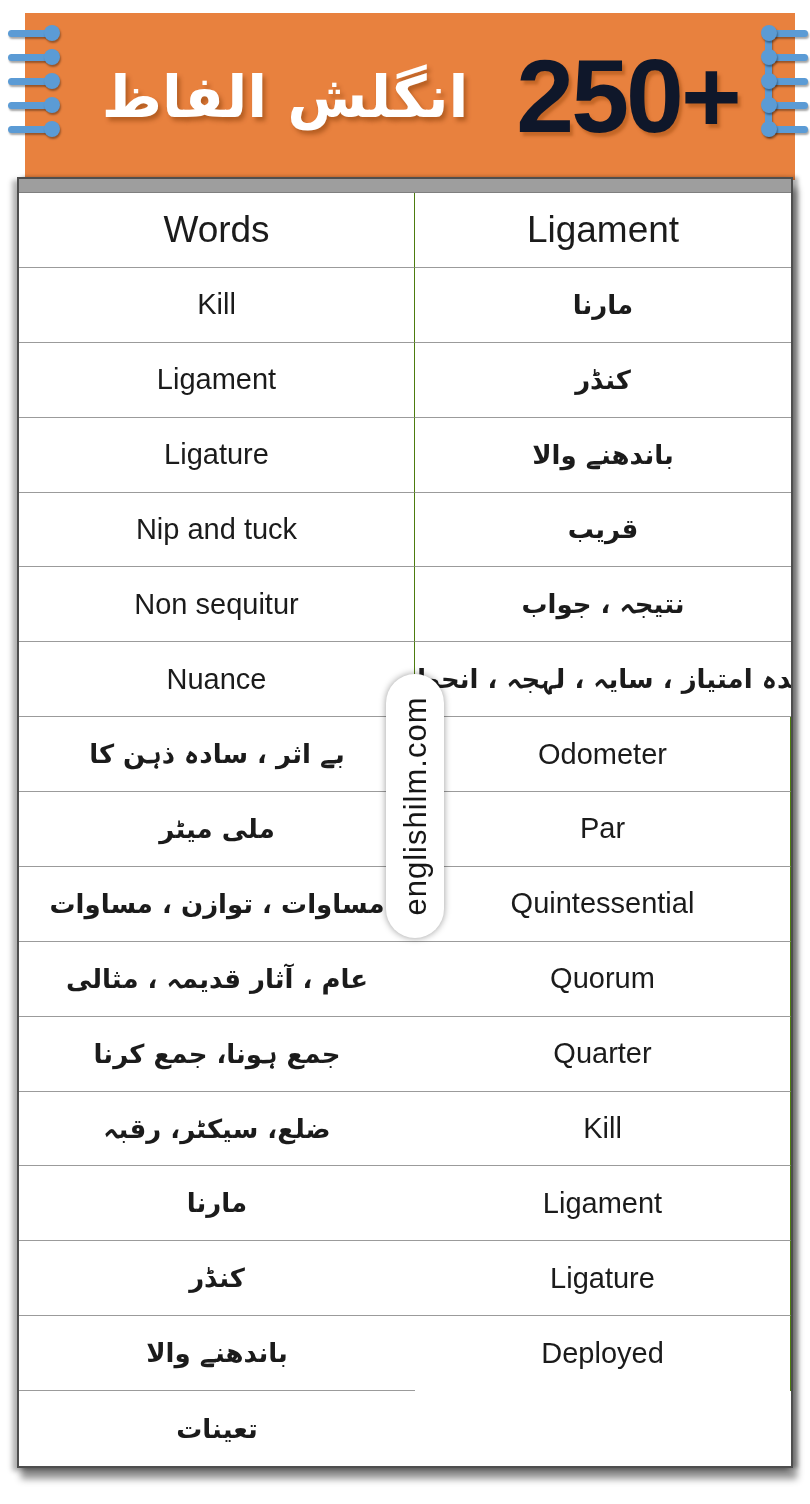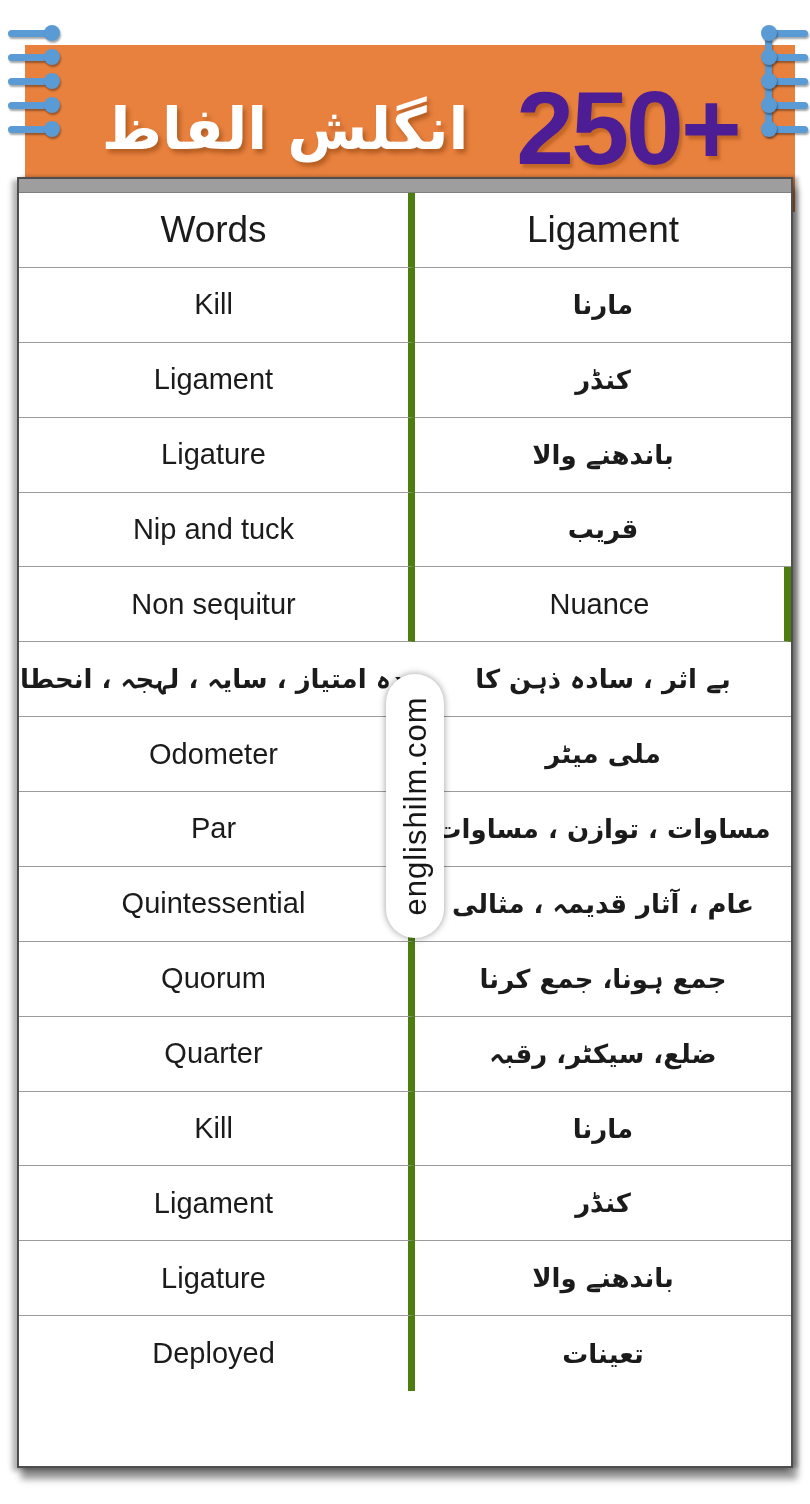--- a/index.html
+++ b/index.html
@@ -10,36 +10,35 @@
     position:relative;
     overflow:hidden;
   }
   .page { position:absolute; inset:0; }
 
   
   .banner {
     position:absolute; left:25px; top:13px;
     width:770px; height:167px;
     background:#E8813E;
-    margin-top:32px;
   }
   .banner-urdu {
     position:absolute; left:85px; top:0; width:350px; height:100%;
     display:flex; align-items:center; justify-content:center;
     direction:rtl;
     font-family:"DejaVu Sans", sans-serif;
     font-size:58px; font-weight:bold; color:#ffffff;
     text-shadow:3px 4px 4px rgba(120,50,0,0.45);
     white-space:nowrap;
   }
   .banner-count {
     position:absolute; left:465px; top:0; width:275px; height:100%;
     display:flex; align-items:center; justify-content:center;
     font-size:104px; font-weight:bold; letter-spacing:-3px;
-    color:#4c1d95;
+    color:#0f172a;
     text-shadow:3px 4px 3px rgba(160,75,15,0.5);
   }
 
   
   .pin-line, .pin-dot, .pin-vbar { position:absolute; background:#5B9BD5; }
   .pin-line  { height:7px; border-radius:4px; box-shadow:1px 2px 2px rgba(0,0,0,0.35); }
   .pin-dot   { width:16px; height:16px; border-radius:50%; box-shadow:1px 2px 2px rgba(0,0,0,0.35); }
   .pin-vbar  { width:7px; border-radius:4px; box-shadow:1px 2px 2px rgba(0,0,0,0.35); }
 
   
@@ -57,21 +56,21 @@
     border-top:1px solid #7f7f7f;
     display:grid;
     grid-template-columns:396px 1fr;
     grid-template-rows:repeat(17, 1fr);
   }
   .cell {
     display:flex; align-items:center; justify-content:center;
     border-bottom:1px solid #9b9b9b;
     color:#1b1b1b; text-align:center; padding:0 8px; overflow:hidden;
   }
-  .cell.c1 { border-right:7px solid #4d7c0f; }
+  .cell.c1 { border-right:1px solid #4d7c0f; }
   .cell.row-last { border-bottom:none; }
   .cell.head { font-size:37px; }
   .cell.word { font-size:29px; }
   .cell.urdu {
     direction:rtl;
     font-family:"DejaVu Sans", sans-serif;
     font-size:26px; font-weight:bold;
     white-space:nowrap;
   }
 
@@ -139,20 +138,21 @@
       <div class="cell c1 word">Ligament</div>
       <div class="cell c2 urdu">کنڈر</div>
 
       <div class="cell c1 word">Ligature</div>
       <div class="cell c2 urdu">باندھنے والا</div>
 
       <div class="cell c1 word">Nip and tuck</div>
       <div class="cell c2 urdu">قریب</div>
 
       <div class="cell c1 word">Non sequitur</div>
+      <div class="cell c2 urdu">نتیجہ ، جواب</div>
 
       <div class="cell c1 word">Nuance</div>
       <div class="cell c2 urdu">عمدہ امتیاز ، سایہ ، لہجہ ، انحطاط</div>
 
       <div class="cell c2 urdu">بے اثر ، سادہ ذہن کا</div>
 
       <div class="cell c1 word">Odometer</div>
       <div class="cell c2 urdu">ملی میٹر</div>
 
       <div class="cell c1 word">Par</div>

